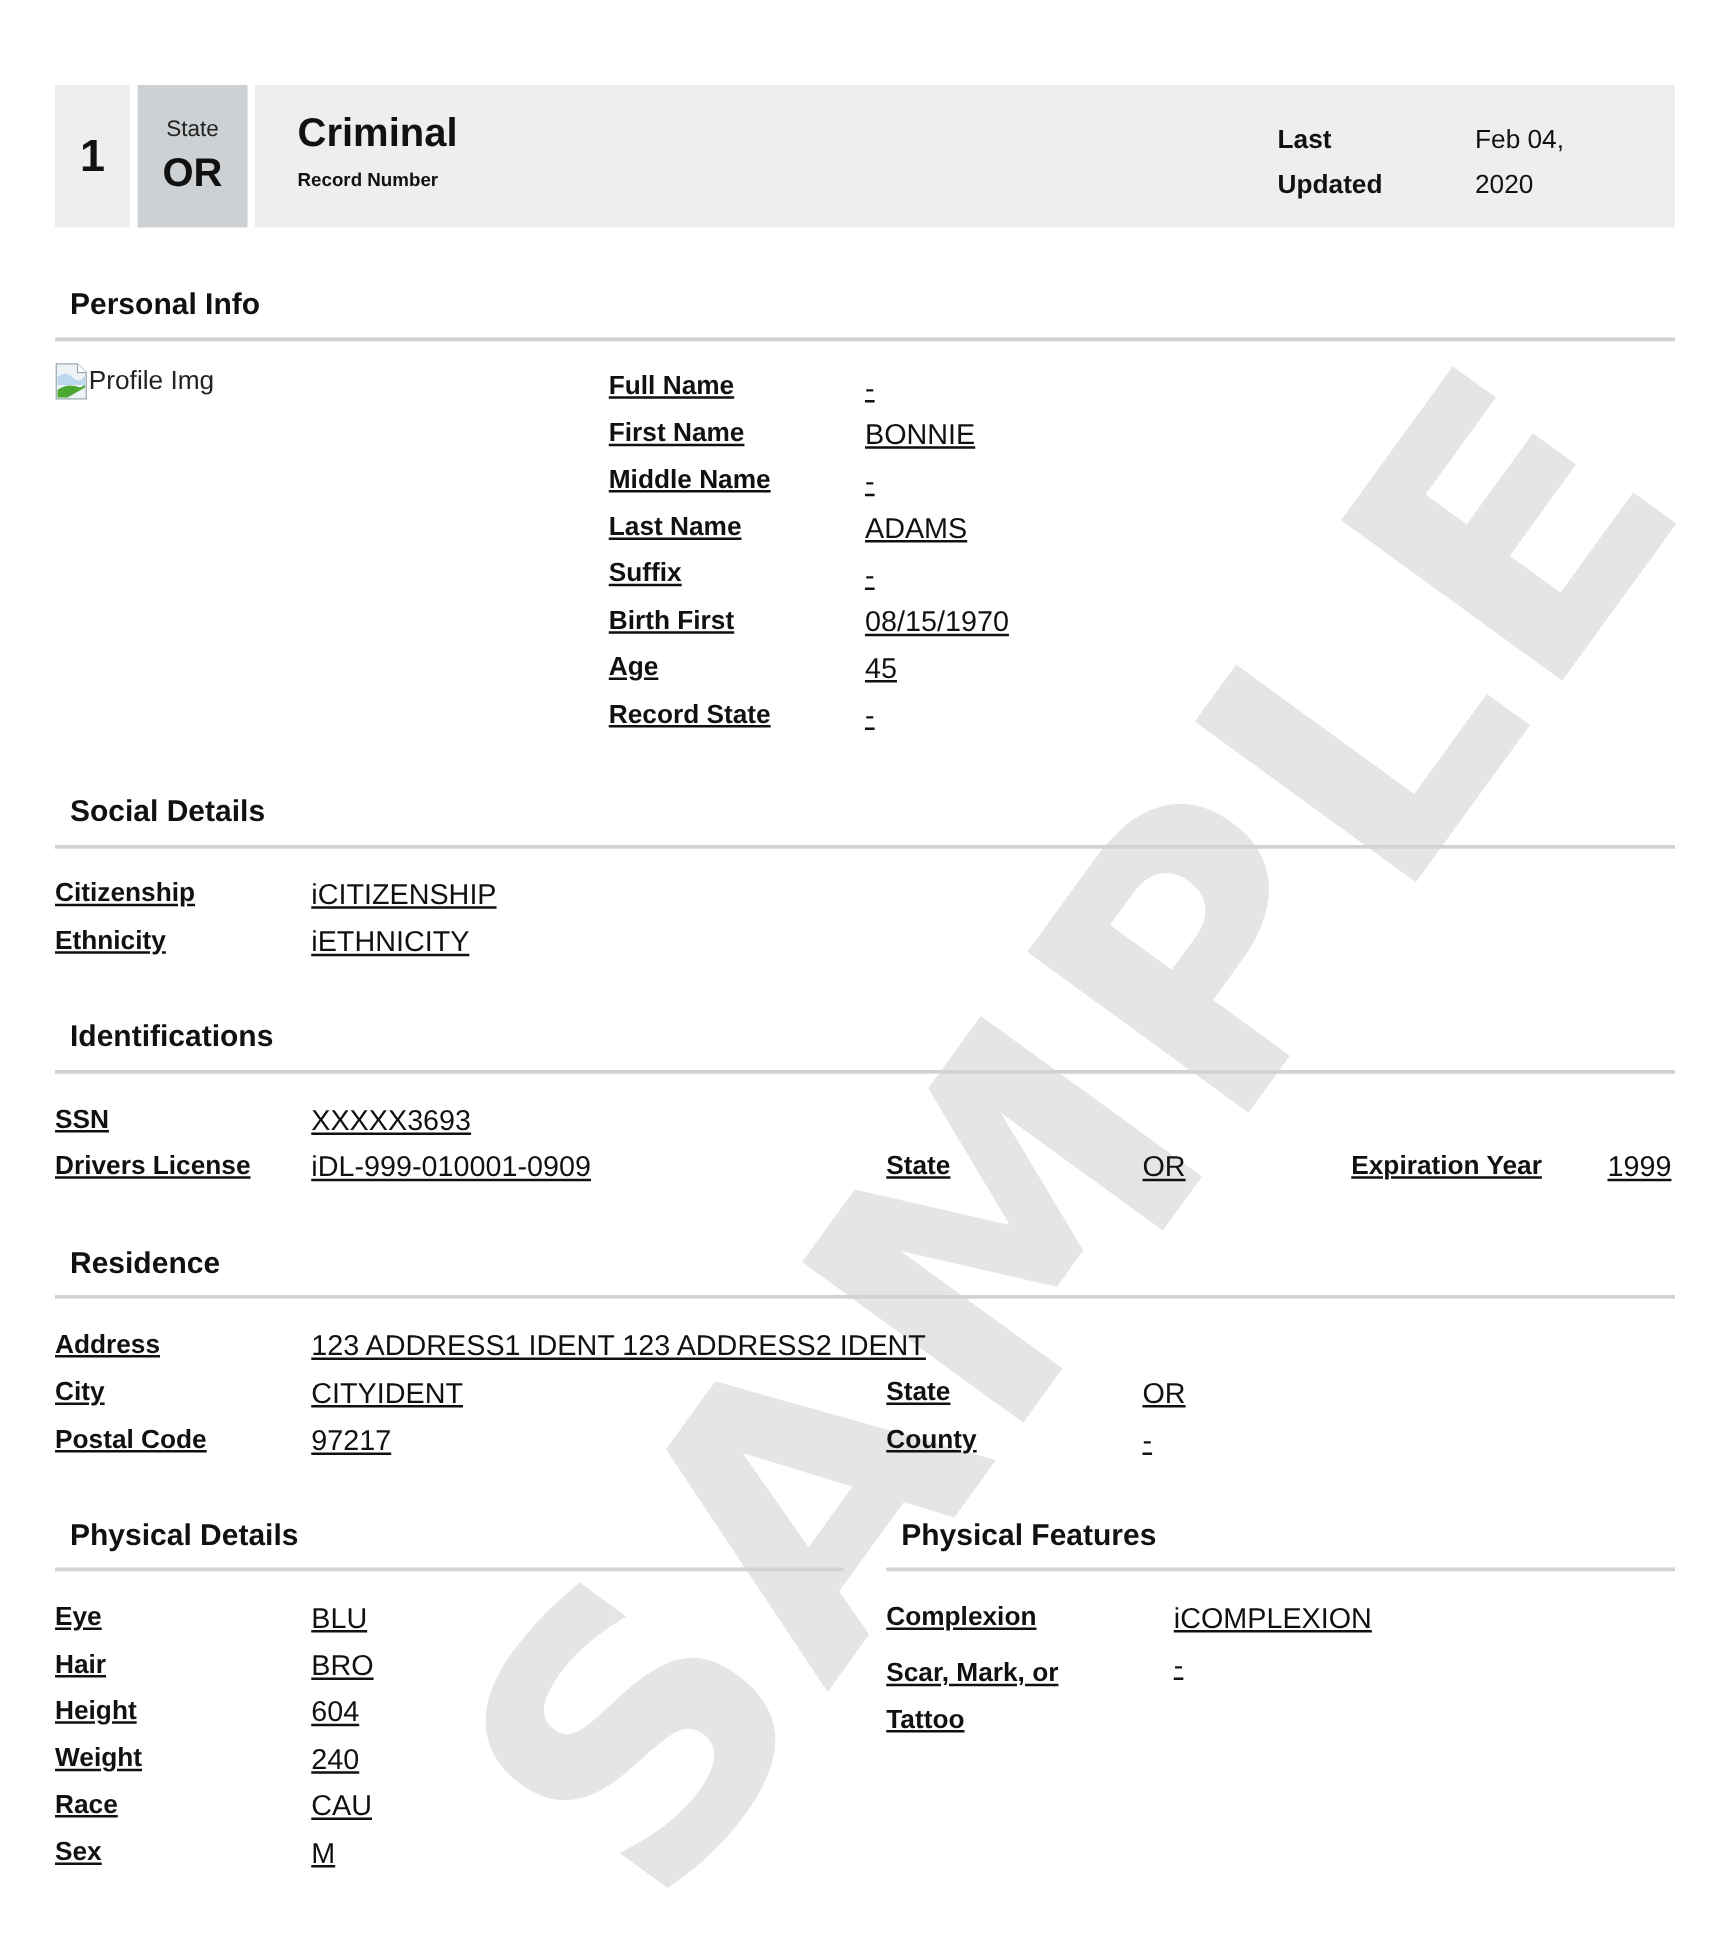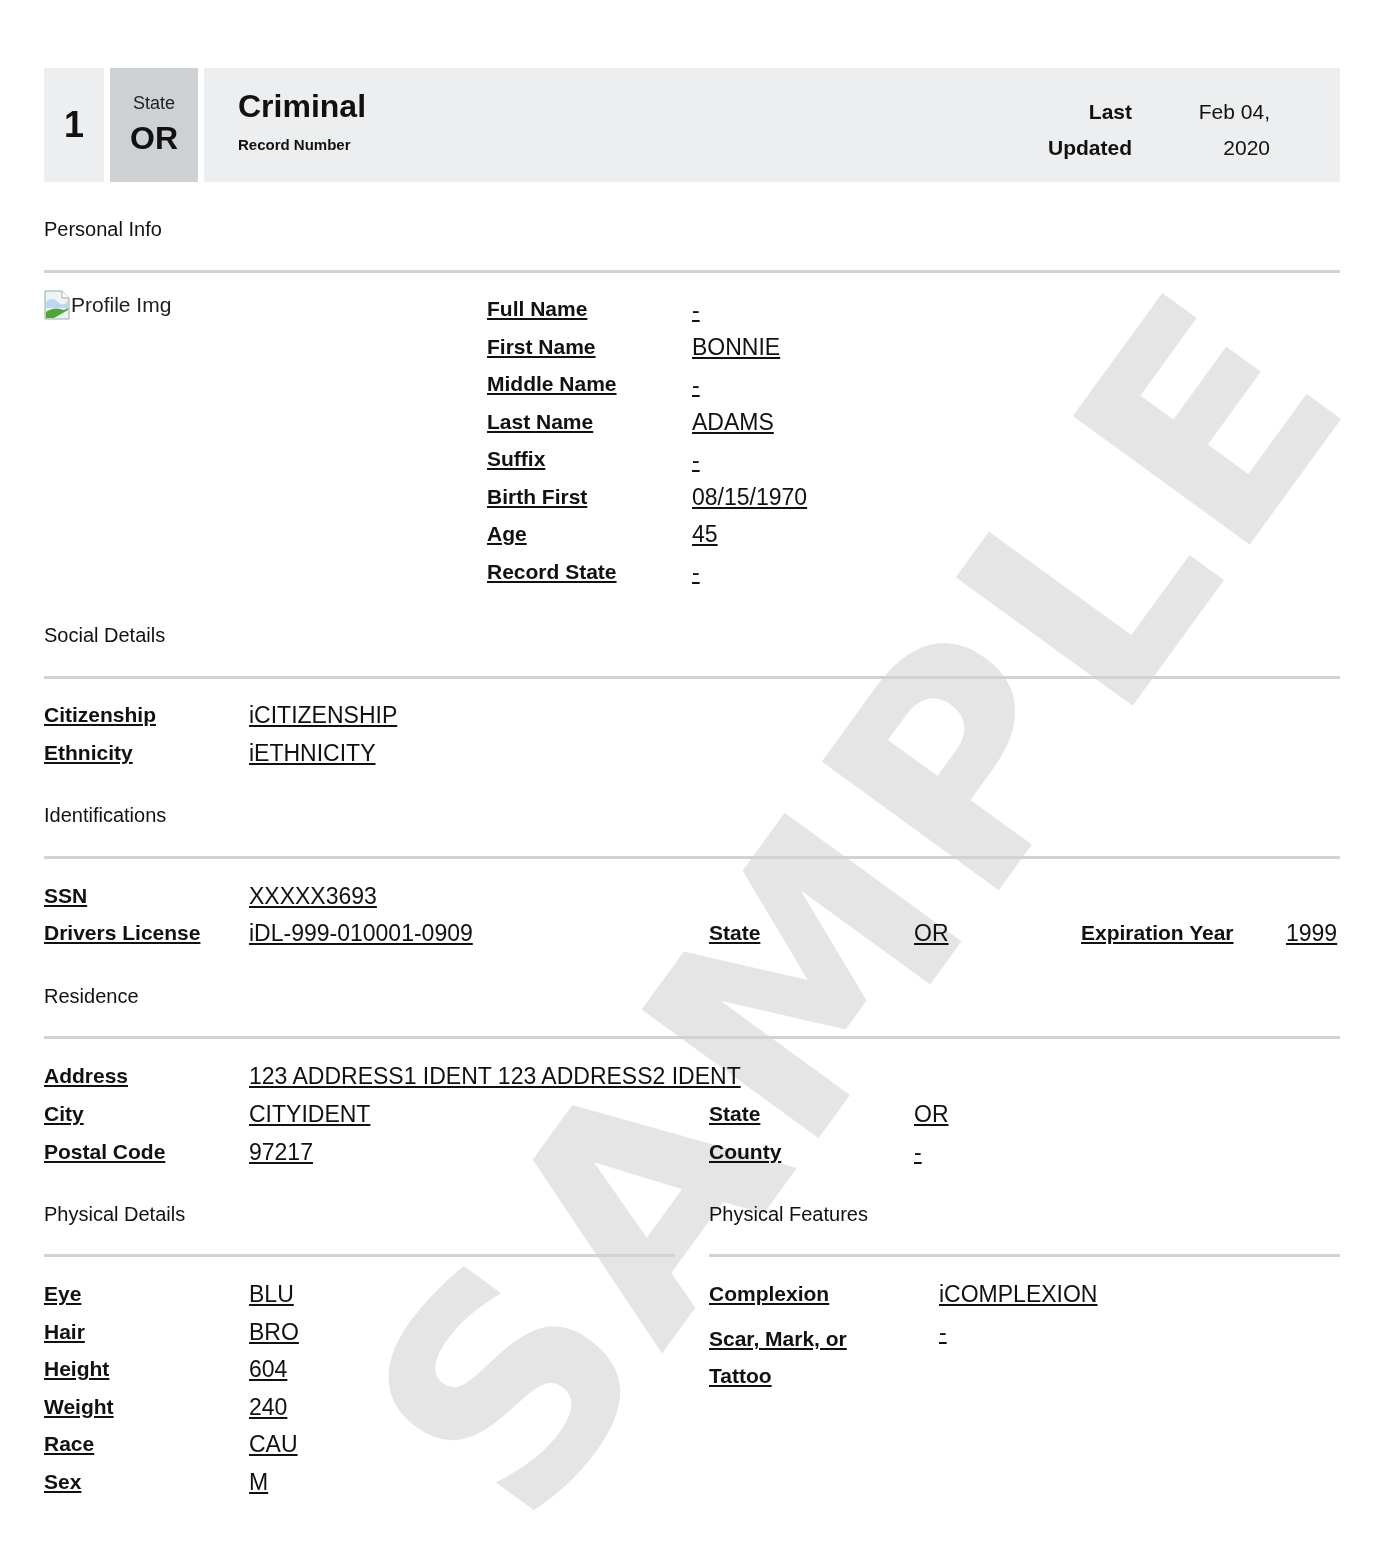--- a/index.html
+++ b/index.html
@@ -9,28 +9,28 @@
   }
   .page { position: absolute; left: 44px; top: 68px; width: 1296px; }
 
   
   .header { display: flex; height: 114px; gap: 6px; }
   .hdr-num { width: 60px; background: #eceeef; display: flex; align-items: center; justify-content: center;
              font-size: 36px; font-weight: bold; }
   .hdr-state { width: 88px; background: #cdd1d4; display: flex; flex-direction: column; align-items: center; justify-content: center; }
   .hdr-state .lbl { font-size: 18px; color: #222; margin-bottom: 6px; }
   .hdr-state .val { font-size: 32px; font-weight: bold; }
-  .hdr-main { flex: 1; background: #eceeef; position: relative; text-align: right; }
+  .hdr-main { flex: 1; background: #eceeef; position: relative; }
   .hdr-title { position: absolute; left: 34px; top: 20px; font-size: 32px; font-weight: bold; }
   .hdr-rec-lbl { position: absolute; left: 34px; top: 68px; font-size: 15px; font-weight: bold; }
   .hdr-rec-val { position: absolute; left: 222px; top: 68px; font-size: 21px; }
   .hdr-upd-lbl { position: absolute; left: 818px; top: 26px; font-size: 21px; font-weight: bold; line-height: 36px; width: 110px; }
   .hdr-upd-val { position: absolute; left: 976px; top: 26px; font-size: 21px; line-height: 36px; width: 90px; }
 
-  .section-title { font-size: 20px; font-weight: normal; margin: 0; position: absolute; left: 0; }
+  .section-title { font-size: 24px; font-weight: bold; margin: 12px; position: absolute; left: 0; }
   .rule { position: absolute; left: 0; height: 3px; background: #d2d2d2; }
 
   .lbl { font-weight: bold; font-size: 21px; }
   .val { font-size: 23px; }
   .abs { position: absolute; white-space: nowrap; text-decoration: underline; }
 
   .profile-img { position: absolute; left: 0; top: 222px; display: flex; align-items: center; font-size: 21px; color: #222; }
   .broken-img { width: 26px; height: 30px; position: relative; margin-right: 1px; }
 
   .watermark {

